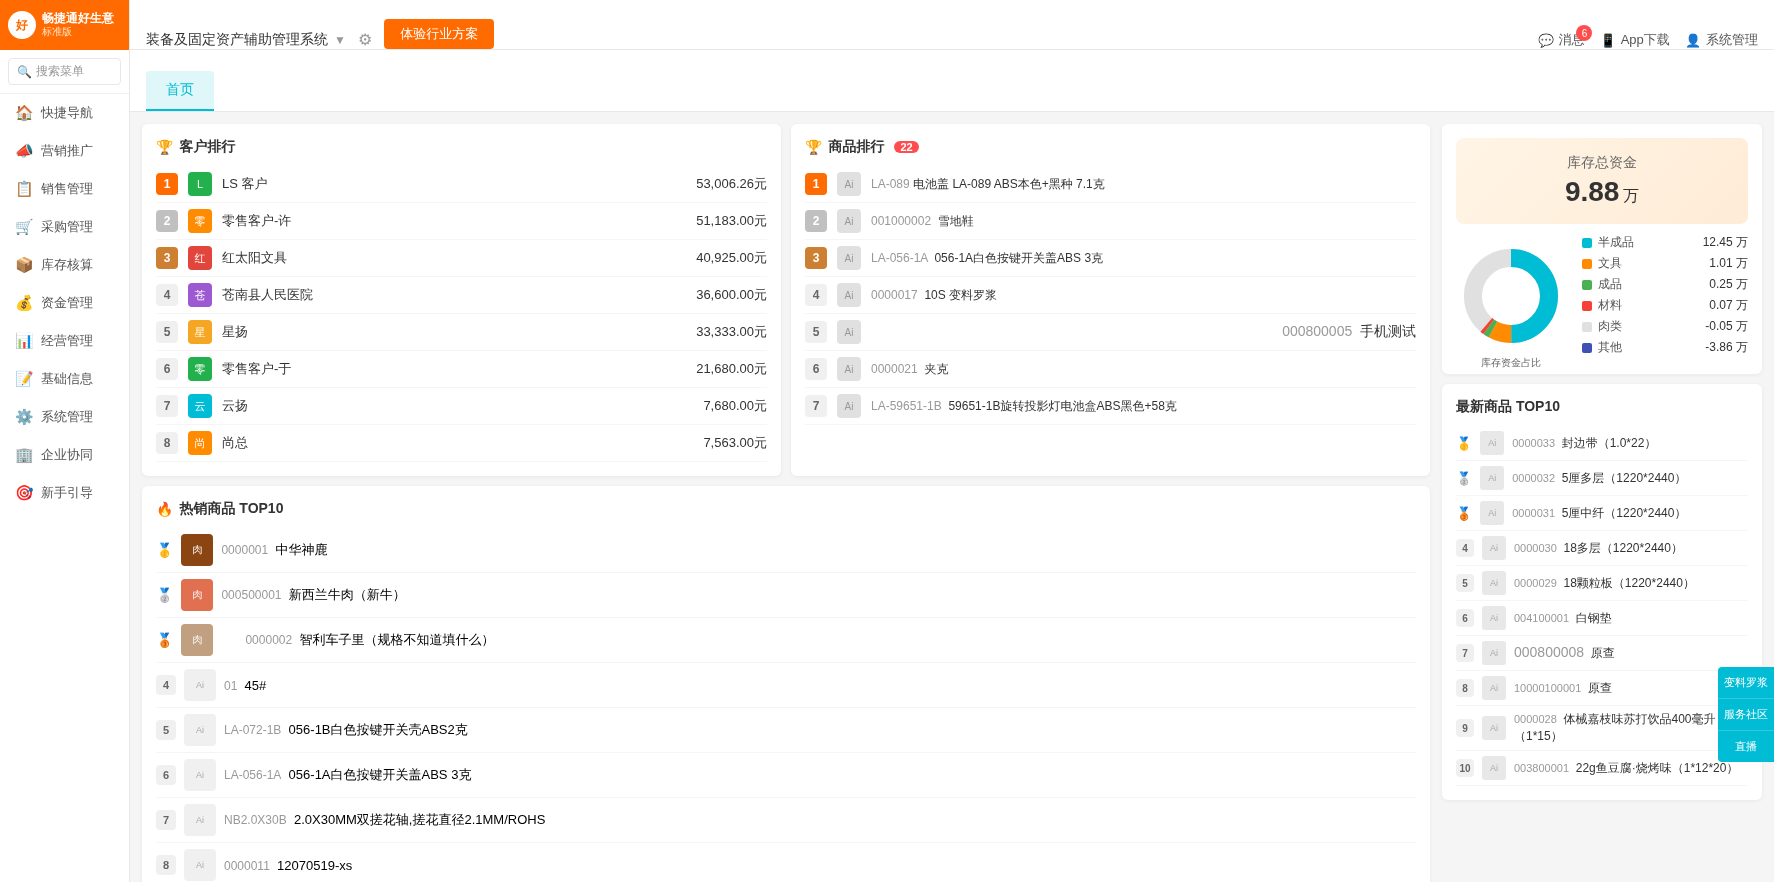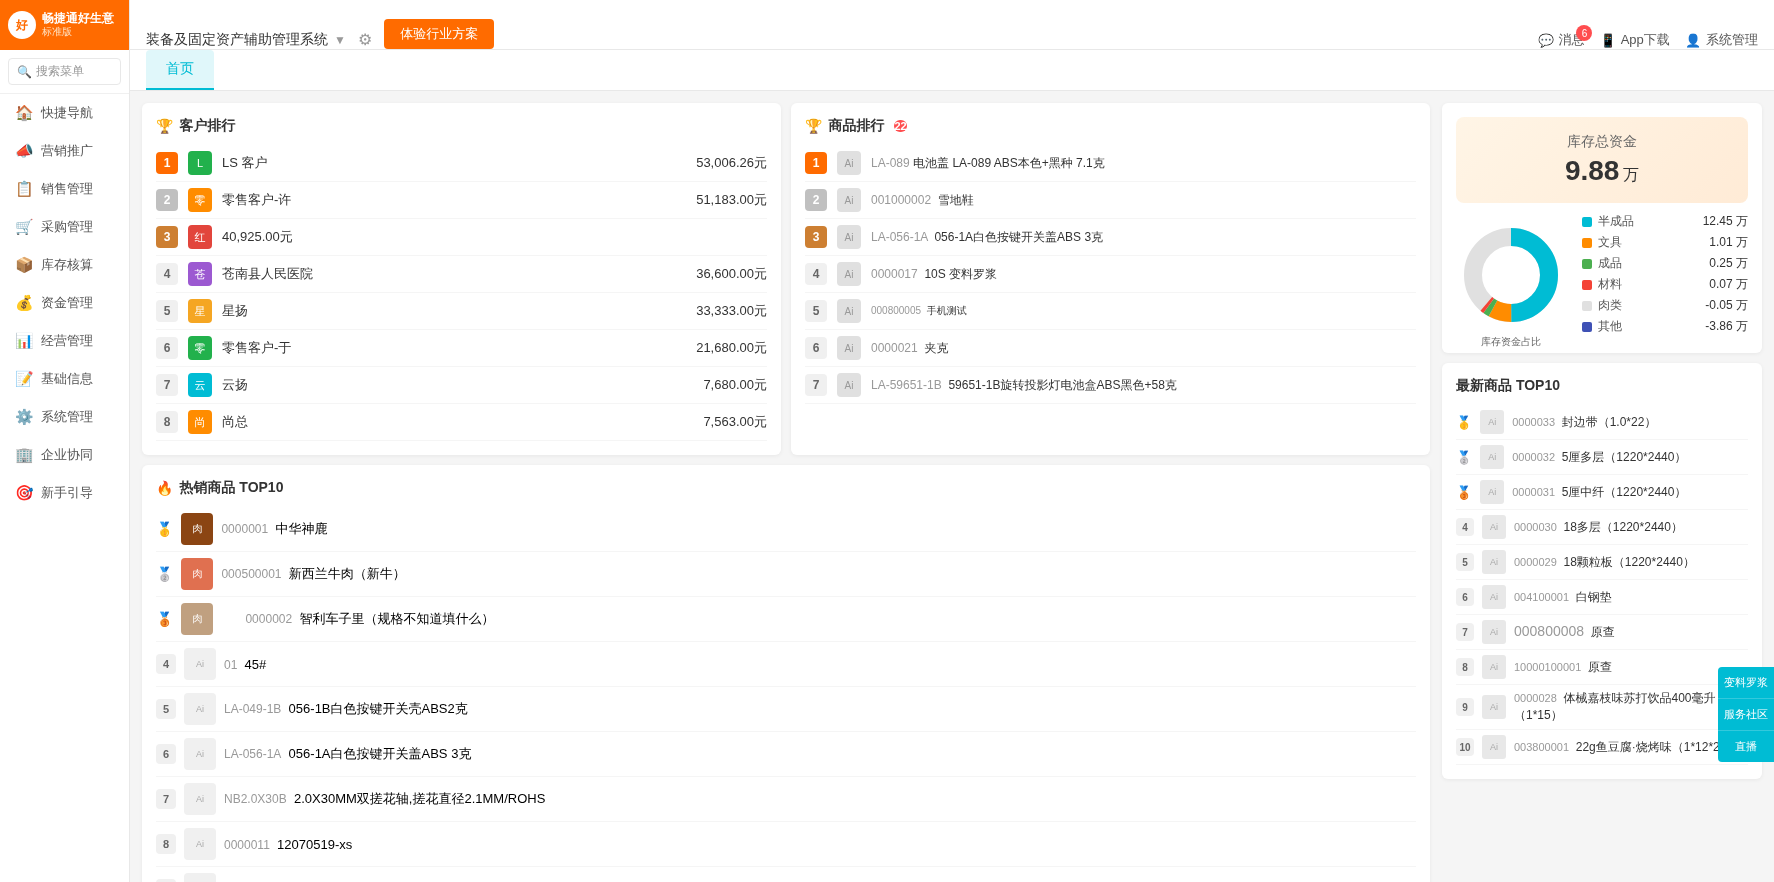--- a/index.html
+++ b/index.html
@@ -103,20 +103,21 @@
       cursor: pointer;
       color: #555;
       font-size: 14px;
       border-bottom: 2px solid transparent;
     }
     .page-tab.active {
       color: #00bcd4;
       border-bottom-color: #00bcd4;
       background: #e0f7fa;
       border-radius: 4px 4px 0 0;
+      margin-top: 21px;
     }
 
     
     .dashboard {
       flex: 1;
       overflow-y: auto;
       padding: 12px;
       display: flex;
       gap: 12px;
     }
@@ -362,20 +363,21 @@
             </li>
             <li class="rank-item">
               <span class="rank-num silver">2</span>
               <span class="rank-avatar" style="background:#ff8c00;">零</span>
               <span class="rank-name">零售客户-许</span>
               <span class="rank-amount">51,183.00元</span>
             </li>
             <li class="rank-item">
               <span class="rank-num bronze">3</span>
               <span class="rank-avatar" style="background:#e2453c;">红</span>
+              <span class="rank-name">红太阳文具</span>
               <span class="rank-amount">40,925.00元</span>
             </li>
             <li class="rank-item">
               <span class="rank-num plain">4</span>
               <span class="rank-avatar" style="background:#9c59d1;">苍</span>
               <span class="rank-name">苍南县人民医院</span>
               <span class="rank-amount">36,600.00元</span>
             </li>
             <li class="rank-item">
               <span class="rank-num plain">5</span>
@@ -401,21 +403,21 @@
               <span class="rank-name">尚总</span>
               <span class="rank-amount">7,563.00元</span>
             </li>
           </ul>
         </div>
 
         <div class="card" style="flex:1;">
           <div class="card-title">
             <span style="color:#ffd700;">🏆</span>
             <span>商品排行</span>
-            <span style="background:#ff4d4f;color:#fff;border-radius:10px;padding:0 0;font-size:11px;margin-left:4px;">22</span>
+            <span style="background:#ff4d4f;color:#fff;border-radius:10px;padding:0 6px;font-size:11px;margin-left:4px;">22</span>
           </div>
           <ul class="rank-list">
             <li class="rank-item">
               <span class="rank-num gold">1</span>
               <span class="rank-avatar" style="background:#e0e0e0;color:#999;font-size:10px;">Ai</span>
               <span class="rank-name" style="font-size:12px;">
                 <span style="color:#999;">LA-089</span>
                 <span>电池盖 LA-089 ABS本色+黑种 7.1克</span>
               </span>
             </li>
@@ -439,21 +441,21 @@
               <span class="rank-num plain">4</span>
               <span class="rank-avatar" style="background:#e0e0e0;color:#999;font-size:10px;">Ai</span>
               <span class="rank-name" style="font-size:12px;">
                 <span style="color:#999;">0000017</span>
                 &nbsp;<span>10S 变料罗浆</span>
               </span>
             </li>
             <li class="rank-item">
               <span class="rank-num plain">5</span>
               <span class="rank-avatar" style="background:#e0e0e0;color:#999;font-size:10px;">Ai</span>
-              <span class="rank-name" style="font-size:10px;">
+              <span class="rank-name" style="font-size:14px;text-align:right;">
                 <span style="color:#999;">000800005</span>
                 &nbsp;<span>手机测试</span>
               </span>
             </li>
             <li class="rank-item">
               <span class="rank-num plain">6</span>
               <span class="rank-avatar" style="background:#e0e0e0;color:#999;font-size:10px;">Ai</span>
               <span class="rank-name" style="font-size:12px;">
                 <span style="color:#999;">0000021</span>
                 &nbsp;<span>夹克</span>
@@ -516,21 +518,21 @@
               <span style="color:#999;font-size:12px;">01</span>
               &nbsp;<span>45#</span>
             </div>
           </div>
           <div class="hot-item">
             <span class="rank-num plain" style="font-size:11px;width:20px;height:20px;">5</span>
             <div class="hot-img">
                 <span style="font-size:9px;color:#aaa;">Ai</span>
               </div>
             <div class="hot-info">
-              <span style="color:#999;font-size:12px;">LA-049-1B</span>
+              <span style="color:#999;font-size:12px;">LA-072-1B</span>
               &nbsp;<span>056-1B白色按键开关壳ABS2克</span>
             </div>
           </div>
           <div class="hot-item">
             <span class="rank-num plain" style="font-size:11px;width:20px;height:20px;">6</span>
             <div class="hot-img">
                 <span style="font-size:9px;color:#aaa;">Ai</span>
               </div>
             <div class="hot-info">
               <span style="color:#999;font-size:12px;">LA-056-1A</span>

